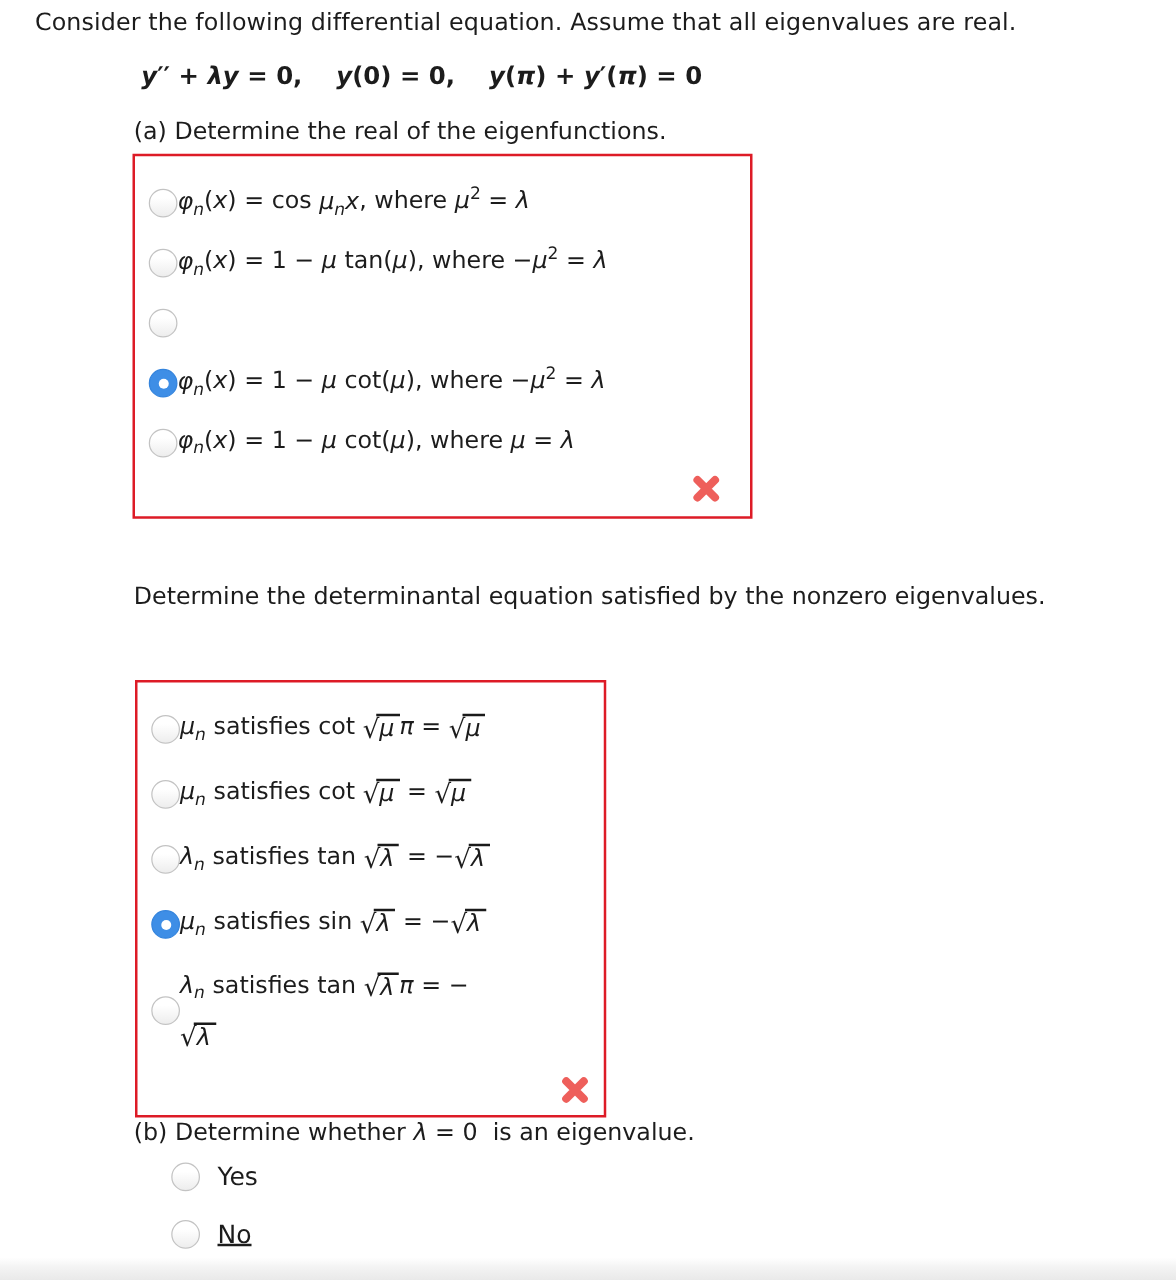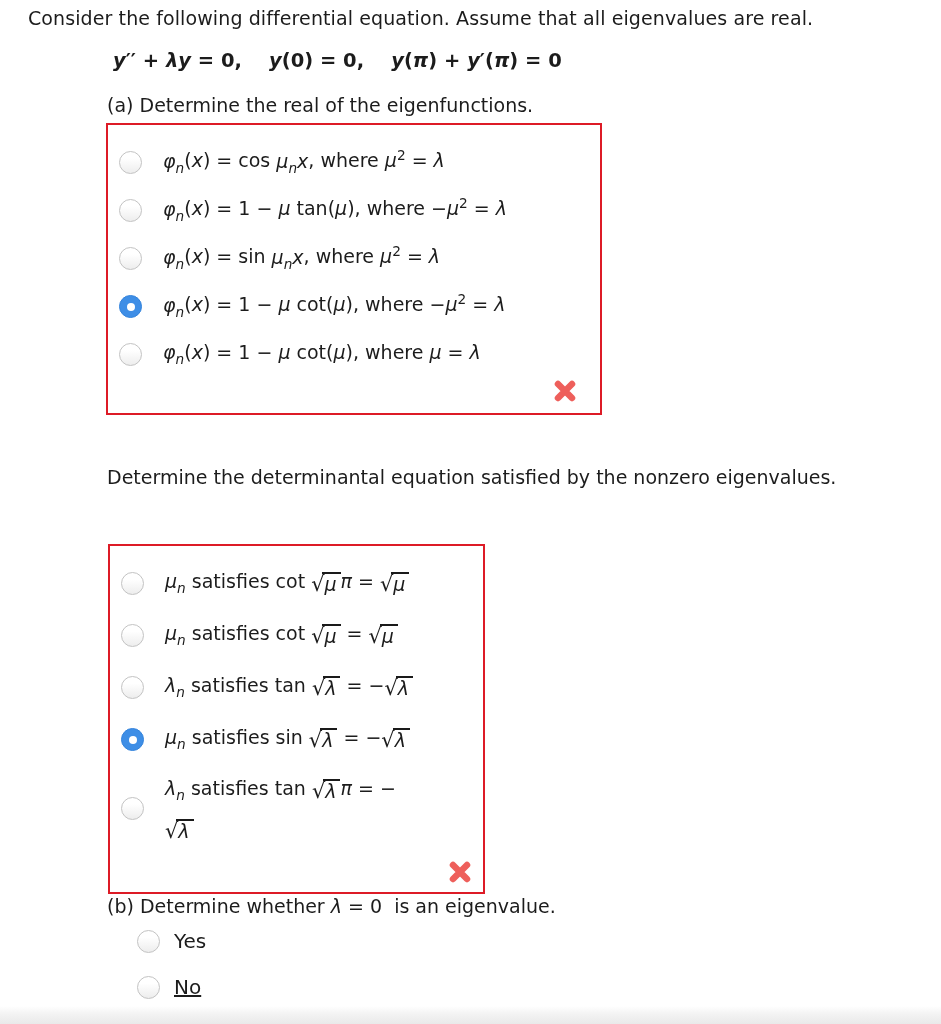--- a/index.html
+++ b/index.html
@@ -35,21 +35,20 @@
     border: 2px solid #dd1b26;
     background: #ffffff;
   }
   #box-a { left: 106px; top: 123px; width: 496px; height: 292px; padding-top: 13px; }
   #box-det { left: 108px; top: 496px; width: 377px; height: 350px; padding-top: 11px; margin-top: 48px; }
 
   .choice-row {
     display: flex;
     align-items: center;
     padding-left: 11px;
-    gap: 21px;
   }
   #box-a .choice-row { height: 48px; }
   #box-det .choice-row { height: 52px; }
   #box-det .choice-row.two-line { height: 86px; align-items: center; }
 
   .choice-label {
     font-size: 19px;
     line-height: 1.55;
     white-space: nowrap;
   }
@@ -133,21 +132,20 @@
   <div class="choice-row">
     <span class="radio"></span>
     <span class="choice-label"><i>φ<sub>n</sub></i>(<i>x</i>) = cos <i>μ<sub>n</sub>x</i>, where <i>μ</i><sup>2</sup> = <i>λ</i></span>
   </div>
   <div class="choice-row">
     <span class="radio"></span>
     <span class="choice-label"><i>φ<sub>n</sub></i>(<i>x</i>) = 1 − <i>μ</i> tan(<i>μ</i>), where −<i>μ</i><sup>2</sup> = <i>λ</i></span>
   </div>
   <div class="choice-row">
     <span class="radio"></span>
-    <span class="choice-label"><i>φ<sub>n</sub></i>(<i>x</i>) = sin <i>μ<sub>n</sub>x</i>, where <i>μ</i><sup>2</sup> = <i>λ</i></span>
   </div>
   <div class="choice-row">
     <span class="radio checked"></span>
     <span class="choice-label"><i>φ<sub>n</sub></i>(<i>x</i>) = 1 − <i>μ</i> cot(<i>μ</i>), where −<i>μ</i><sup>2</sup> = <i>λ</i></span>
   </div>
   <div class="choice-row">
     <span class="radio"></span>
     <span class="choice-label"><i>φ<sub>n</sub></i>(<i>x</i>) = 1 − <i>μ</i> cot(<i>μ</i>), where <i>μ</i> = <i>λ</i></span>
   </div>
   <span class="x-mark">

